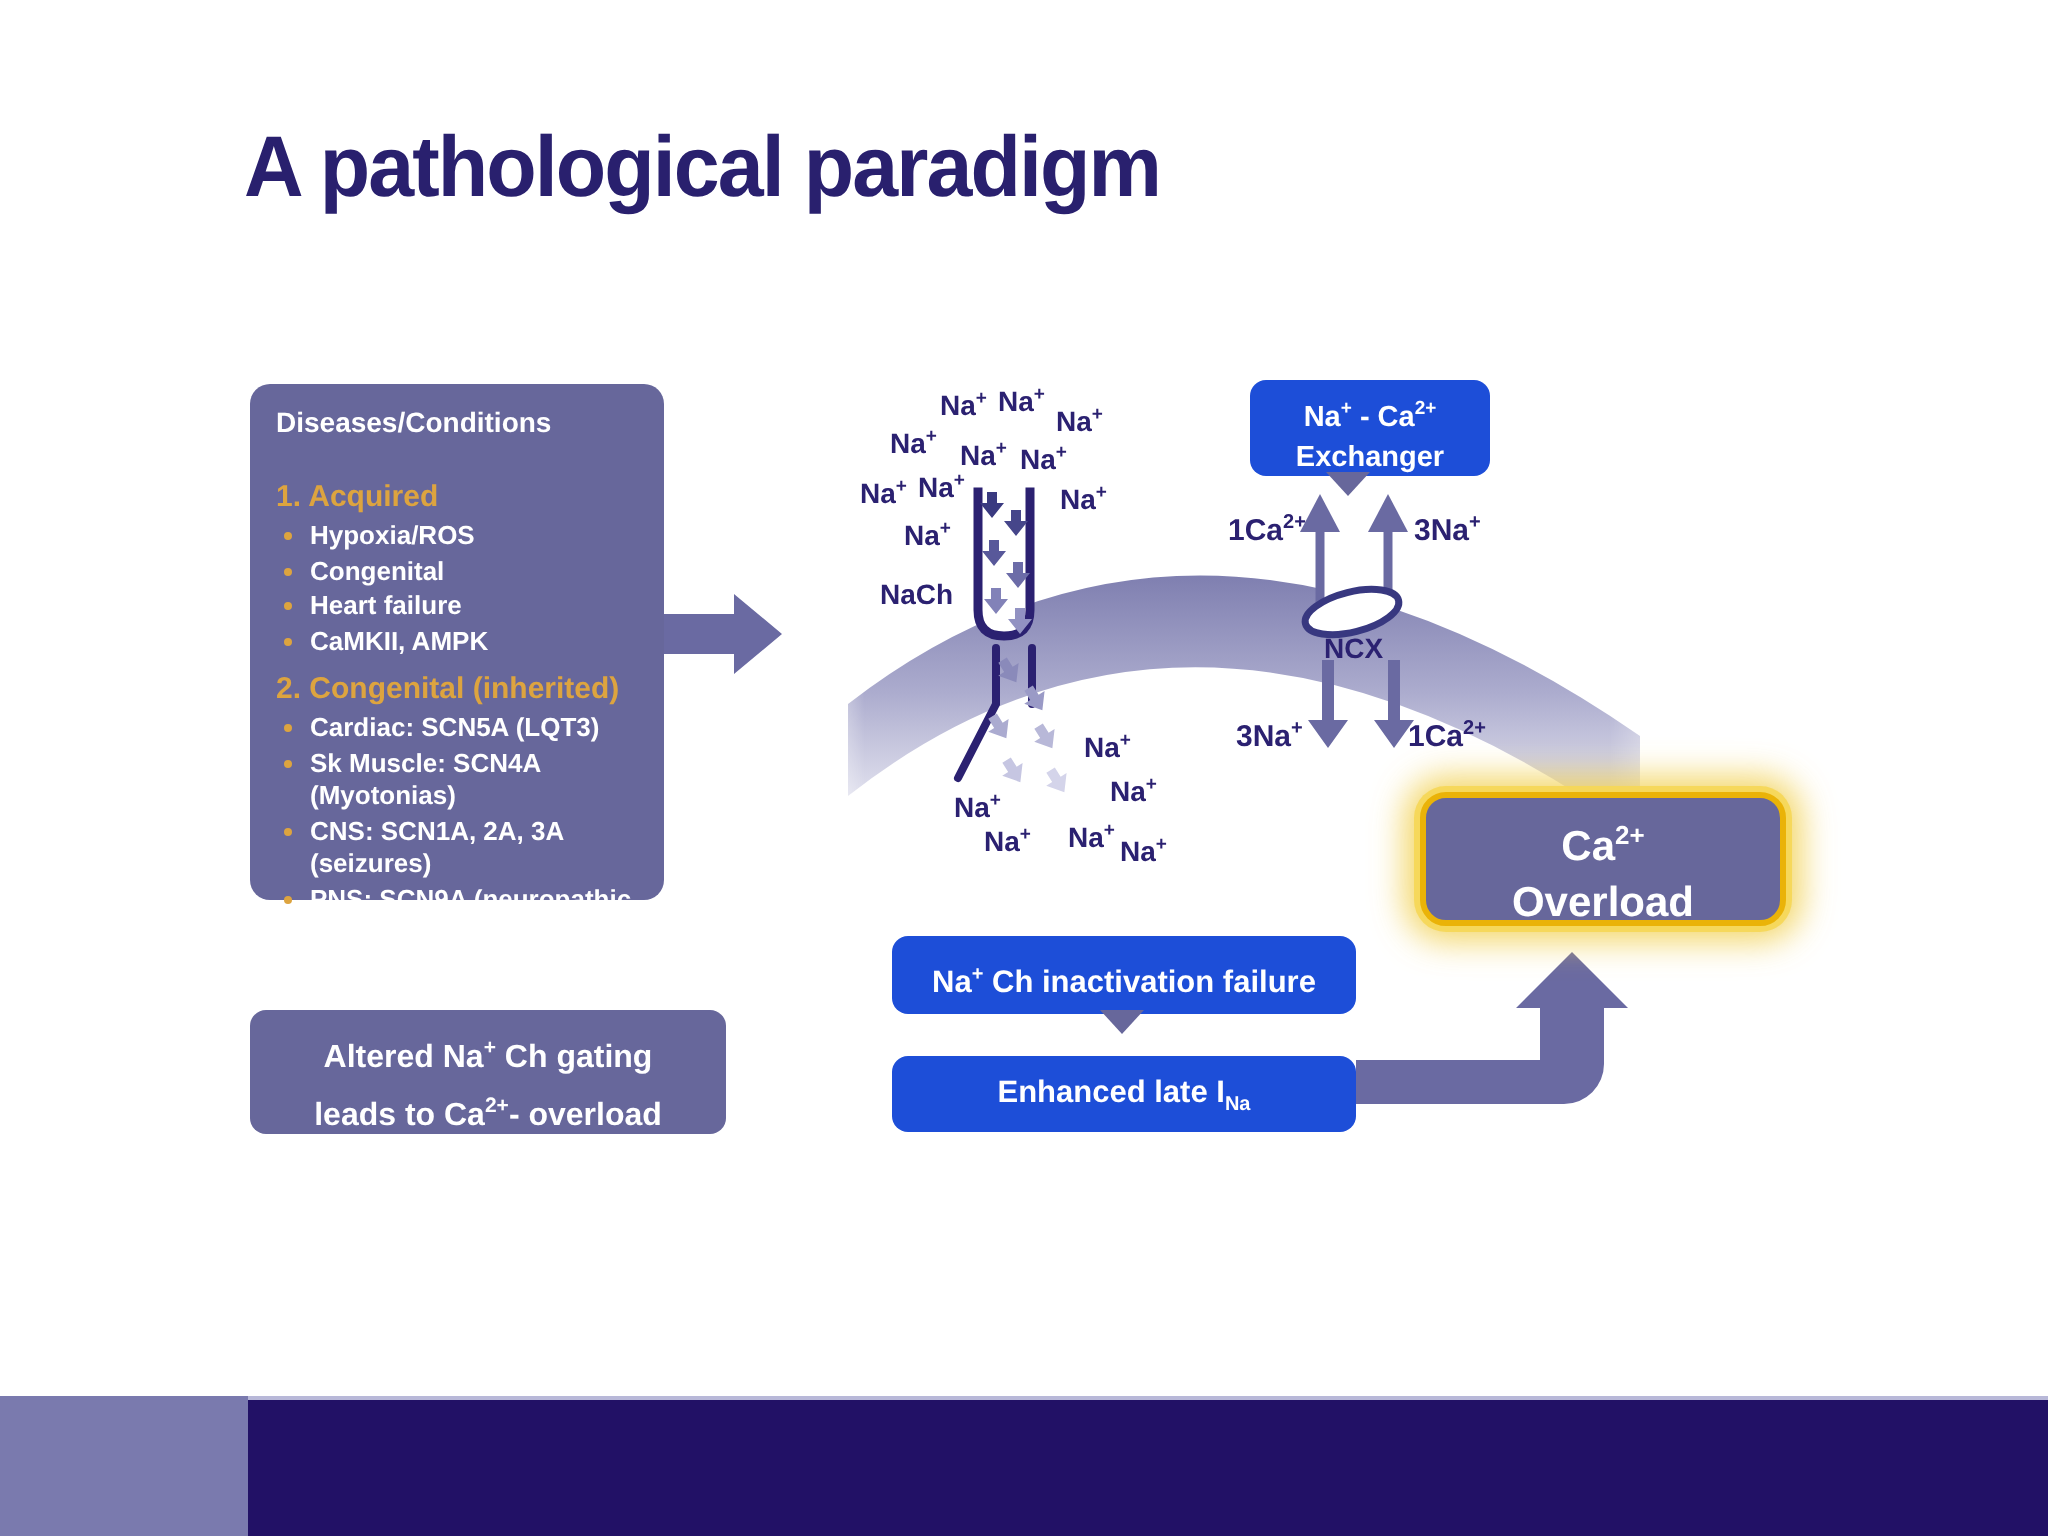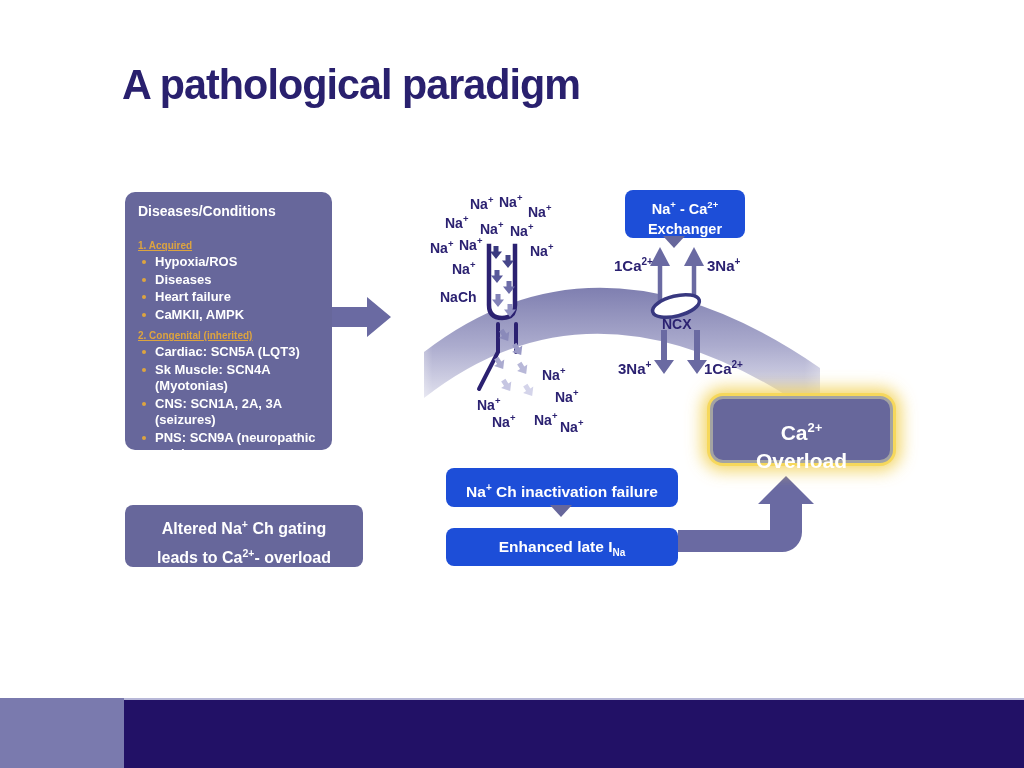--- a/index.html
+++ b/index.html
@@ -6,21 +6,21 @@
   .slide{position:relative;width:1024px;height:768px;background:#ffffff;overflow:hidden;
          font-family:"Liberation Sans",sans-serif;}
   .title{position:absolute;left:122px;top:60px;font-size:43px;font-weight:bold;color:#29206E;
          letter-spacing:-1px;transform:scaleX(.96);transform-origin:left top;white-space:nowrap;}
   svg.diagram{position:absolute;left:0;top:0;}
 
   
   .dbox{position:absolute;left:125px;top:192px;width:207px;height:258px;box-sizing:border-box;
         background:#67679B;border-radius:10px;padding:11px 13px;color:#fff;font-weight:bold;}
   .dbox-header{font-size:14px;margin-bottom:21px;}
-  .sec-heading{color:#DDA43F;font-size:10px;margin:7px 0 3px 0;text-decoration:underline;}
+  .sec-heading{color:#DDA43F;font-size:15px;margin:7px 0 3px 0;}
   ul.items{list-style:none;margin:0;padding:0;font-size:13px;}
   ul.items li{position:relative;padding-left:17px;line-height:16.5px;margin:1px 0;}
   ul.items li .blt{position:absolute;left:4px;top:6px;width:4px;height:4px;border-radius:50%;background:#DDA43F;}
 
   
   .ion{position:absolute;color:#2B2171;font-weight:bold;font-size:14px;white-space:nowrap;line-height:1;}
   .ion sup{font-size:9.5px;}
   .ion15{font-size:15px;}
   .ion15 sup{font-size:10px;}
 
@@ -30,22 +30,22 @@
   .exchanger sup{font-size:9.5px;}
   .tail-down::after{content:"";position:absolute;bottom:-10px;border:11px solid transparent;
                     border-top:12px solid #67679B;border-bottom:0;}
   .exchanger.tail-down::after{left:38px;}
   .inactivation{left:446px;top:468px;width:232px;height:39px;font-size:15.5px;line-height:39px;}
   .inactivation.tail-down::after{left:104px;}
   .inactivation sup{font-size:10px;}
   .enhanced{left:446px;top:528px;width:232px;height:38px;font-size:15.5px;line-height:38px;}
   .enhanced sub{font-size:10px;}
   .overload{position:absolute;left:710px;top:396px;width:183px;height:67px;box-sizing:border-box;
-            background:#67679B;border:3px solid #a3a3a3;border-radius:13px;color:#fff;font-weight:bold;
-            font-size:21px;text-align:center;line-height:28px;padding-top:15px;
+            background:#67679B;border:3px solid #eab308;border-radius:13px;color:#fff;font-weight:bold;
+            font-size:21px;text-align:center;line-height:28px;padding-top:5px;
             box-shadow:0 0 0 3px rgba(245,215,88,.95),0 0 16px 8px rgba(240,205,70,.8);}
   .overload sup{font-size:13px;}
   .altered{position:absolute;left:125px;top:505px;width:238px;height:62px;box-sizing:border-box;
            background:#67679B;border-radius:8px;color:#fff;font-weight:bold;font-size:16px;
            text-align:center;line-height:25px;padding-top:7px;}
   .altered sup{font-size:10.5px;}
 
   
   .footer-light{position:absolute;left:0;top:698px;width:124px;height:70px;background:#7A7AAE;}
   .footer-dark{position:absolute;left:124px;top:698px;width:900px;height:70px;background:#221166;
@@ -116,21 +116,21 @@
     </g>
 
     <path fill="#6A6AA2" d="M678 530 L770 530 L770 504 L758 504 L786 476 L814 504 L802 504 L802 532 A20 20 0 0 1 782 552 L678 552 Z"></path>
   </svg>
 
   <div class="dbox">
     <div class="dbox-header">Diseases/Conditions</div>
     <div class="sec-heading">1. Acquired</div>
     <ul class="items">
       <li><span class="blt"></span><span>Hypoxia/ROS</span></li>
-      <li><span class="blt"></span><span>Diseases</span></li>
+      <li><span class="blt"></span><span>Congenital</span></li>
       <li><span class="blt"></span><span>Heart failure</span></li>
       <li><span class="blt"></span><span>CaMKII, AMPK</span></li>
     </ul>
     <div class="sec-heading">2. Congenital (inherited)</div>
     <ul class="items">
       <li><span class="blt"></span><span>Cardiac: SCN5A (LQT3)</span></li>
       <li><span class="blt"></span><span>Sk Muscle: SCN4A (Myotonias)</span></li>
       <li><span class="blt"></span><span>CNS: SCN1A, 2A, 3A (seizures)</span></li>
       <li><span class="blt"></span><span>PNS: SCN9A (neuropathic pain)</span></li>
     </ul>

